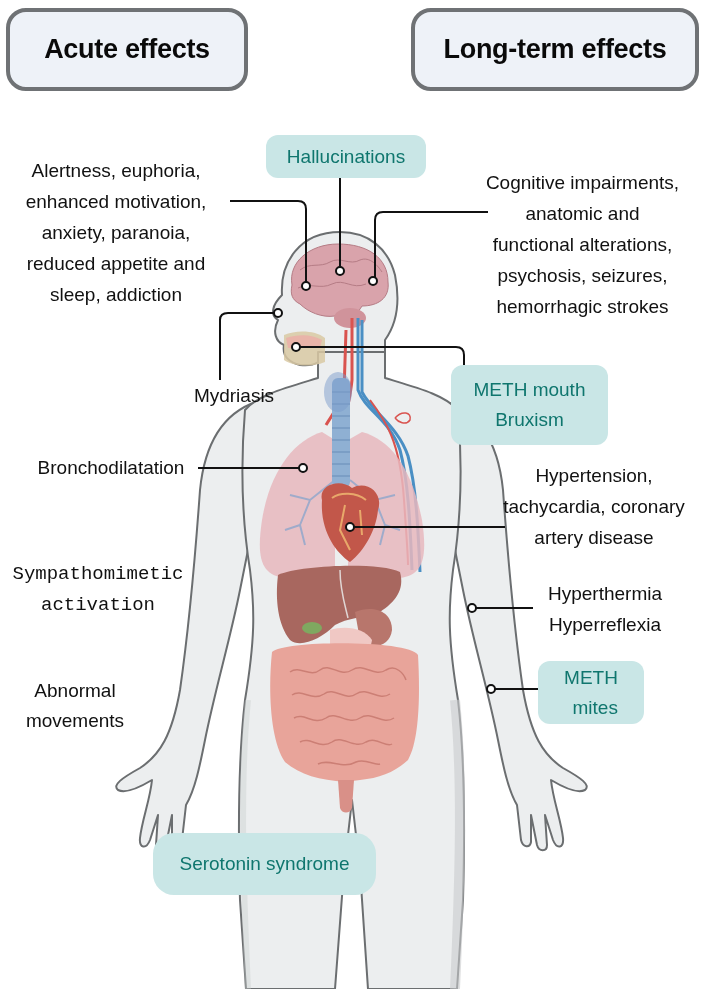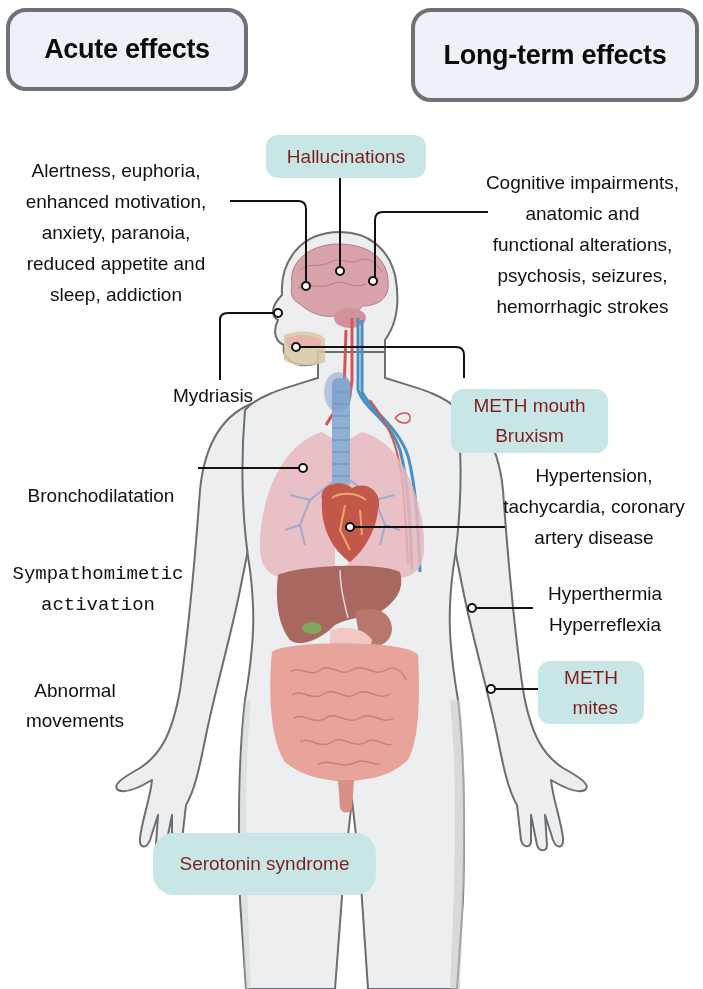--- a/index.html
+++ b/index.html
@@ -6,31 +6,31 @@
   body { width: 703px; height: 989px; position: relative; overflow: hidden;
          font-family: "Liberation Sans", "DejaVu Sans", sans-serif; color: #111; }
   .header-box {
     position: absolute; box-sizing: border-box;
     border: 4px solid #6f7275; border-radius: 20px;
     background: #eef2f8;
     display: flex; align-items: center; justify-content: center;
     font-weight: bold; font-size: 27px; color: #0a0a0a; letter-spacing: -0.3px;
   }
   #box-acute { left: 6px; top: 8px; width: 242px; height: 83px; }
-  #box-long  { left: 411px; top: 8px; width: 288px; height: 94px; }
+  #box-long  { left: 411px; top: 8px; width: 288px; height: 83px; }
 
   .label {
     position: absolute; text-align: center; font-size: 19px; line-height: 31px;
     color: #111; white-space: pre-line;
   }
   .callout {
     position: absolute; box-sizing: border-box;
     background: #c9e6e6; border-radius: 12px;
     display: flex; align-items: center; justify-content: center; text-align: center;
-    font-size: 19px; line-height: 30px; color: #7f1d1d; white-space: pre-line;
+    font-size: 19px; line-height: 30px; color: #0f766e; white-space: pre-line;
   }
   svg#body-illustration { position: absolute; left: 0; top: 0; }
 </style>
 </head>
 <body>
 
 <div id="box-acute" class="header-box">
   <span>Acute effects</span>
 </div>
 <div id="box-long" class="header-box">
@@ -151,39 +151,39 @@
     <circle cx="303" cy="468" r="4"></circle>
     <circle cx="350" cy="527" r="4"></circle>
     <circle cx="472" cy="608" r="4"></circle>
     <circle cx="491" cy="689" r="4"></circle>
   </g>
 </svg>
 
 <div class="callout" style="left:266px; top:135px; width:160px; height:43px;">
   <span>Hallucinations</span>
 </div>
-<div class="callout" style="left:451px; top:365px; width:157px; height:64px;margin-top:24px;">
+<div class="callout" style="left:451px; top:365px; width:157px; height:80px;">
   <span>METH mouth
 Bruxism</span>
 </div>
 <div class="callout" style="left:538px; top:661px; width:106px; height:63px;text-align:right;">
   <span>METH
 mites</span>
 </div>
 <div class="callout" style="left:153px; top:833px; width:223px; height:62px;border-radius:21px;">
   <span>Serotonin syndrome</span>
 </div>
 
 <div class="label" style="left:2px; top:155px; width:228px;">Alertness, euphoria,
 enhanced motivation,
 anxiety, paranoia,
 reduced appetite and
 sleep, addiction</div>
-<div class="label" style="left:160px; top:380px; width:106px;">Mydriasis</div>
-<div class="label" style="left:10px; top:452px; width:182px;margin-top:28px;">Bronchodilatation</div>
+<div class="label" style="left:181px; top:380px; width:106px;">Mydriasis</div>
+<div class="label" style="left:20px; top:452px; width:182px;">Bronchodilatation</div>
 <div class="label" style="left:8px; top:559px; width:180px;font-family:Liberation Mono, monospace;">Sympathomimetic
 activation</div>
 <div class="label" style="left:14px; top:676px; width:122px; line-height:30px;">Abnormal
 movements</div>
 
 <div class="label" style="left:462px; top:167px; width:241px;">Cognitive impairments,
 anatomic and
 functional alterations,
 psychosis, seizures,
 hemorrhagic strokes</div>

